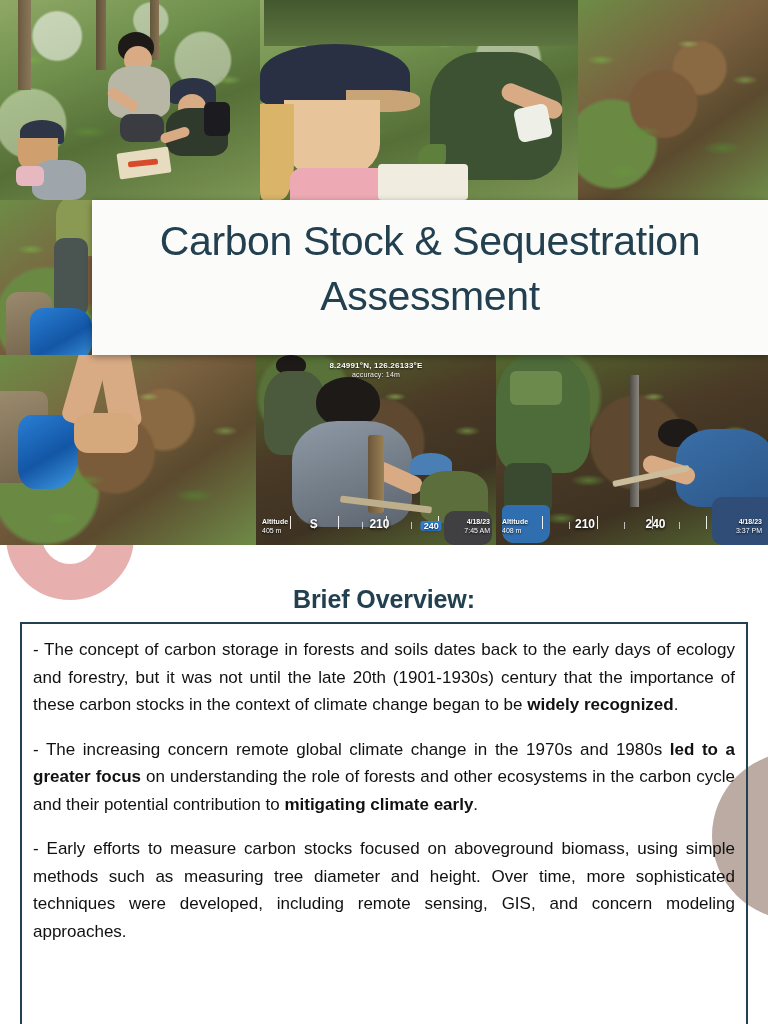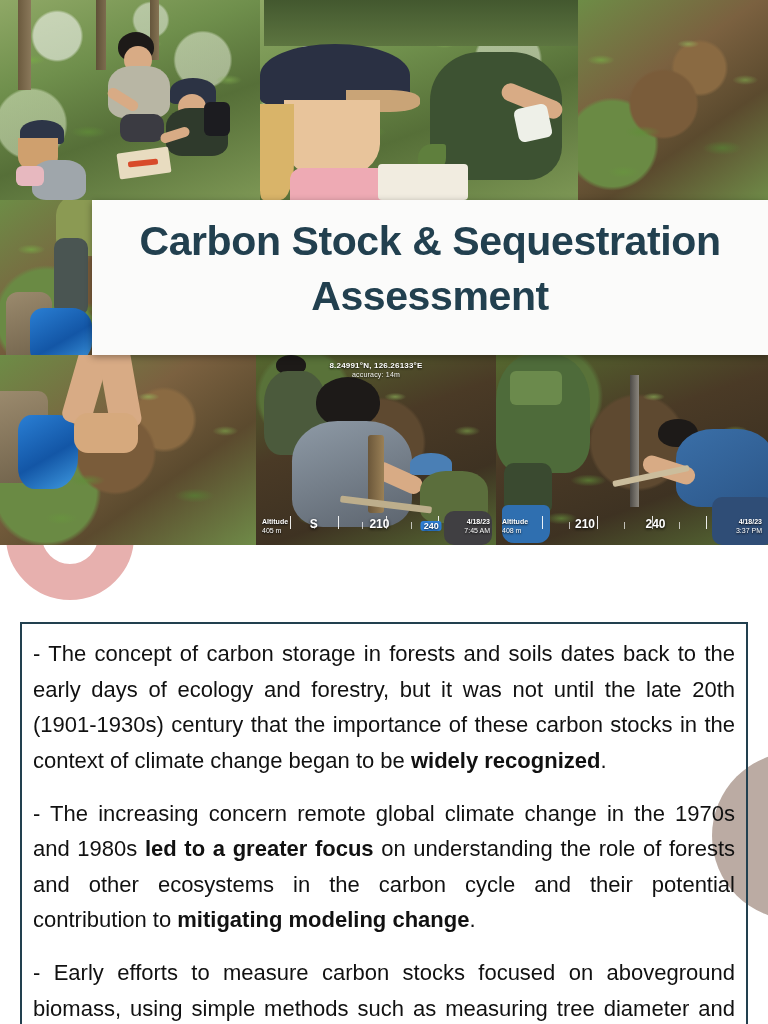--- a/index.html
+++ b/index.html
@@ -177,21 +177,21 @@
     box-shadow: 0 2px 7px rgba(0,0,0,.35);
     z-index: 5;
     display: flex;
     align-items: flex-start;
     justify-content: center;
     padding-top: 14px;
   }
   .title-text {
     color: #22404f;
     font-size: 41px;
-    font-weight: bold;
+    font-weight: normal;
     line-height: 1.33;
     text-align: center;
     letter-spacing: -.4px;
     max-width: 640px;
   }
 
   
   .content { position: absolute; left:0; top: 545px; width: 768px; z-index: 4; }
 
   .section-heading {
@@ -207,21 +207,21 @@
     position: absolute;
     left: 20px; top: 77px;
     width: 728px;
     min-height: 420px;
     border: 2px solid #22404f;
     background: transparent;
     padding: 12px 11px 16px 11px;
   }
   .text-box p {
     color: #111111;
-    font-size: 22px;
+    font-size: 17px;
     line-height: 1.62;
     text-align: justify;
     text-justify: inter-word;
     margin-bottom: 17px;
   }
   .text-box p:last-child { margin-bottom: 0; }
   .text-box b { font-weight: bold; }
 </style>
 </head>
 <body>
@@ -422,20 +422,21 @@
       </div>
     </div>
   </div>
 </div>
 
 <div class="title-card">
   <div class="title-text">Carbon Stock &amp; Sequestration Assessment</div>
 </div>
 
 <div class="content">
+  <div class="section-heading">Brief Overview:</div>
   <div class="text-box">
     <div id="overview-paragraphs">
         <p><span>- The concept of carbon storage in forests and soils dates back to the early days of ecology and forestry, but it was not until the late 20th (1901-1930s) century that the importance of these carbon stocks in the context of climate change began to be </span><b>widely recognized</b><span>.</span></p>
-        <p><span>- The increasing concern remote global climate change in the 1970s and 1980s </span><b>led to a greater focus</b><span> on understanding the role of forests and other ecosystems in the carbon cycle and their potential contribution to </span><b>mitigating modeling change</b><span>.</span></p>
-        <p><span>- Early efforts to measure carbon stocks focused on aboveground biomass, using simple methods such as measuring tree diameter and height. Over time, more sophisticated techniques were developed, including remote sensing, GIS, and advanced modeling approaches.</span></p>
+        <p><span>- The increasing concern remote global climate change in the 1970s and 1980s </span><b>led to a greater focus</b><span> on understanding the role of forests and other ecosystems in the carbon cycle and their potential contribution to </span><b>mitigating climate early</b><span>.</span></p>
+        <p><span>- Early efforts to measure carbon stocks focused on aboveground biomass, using simple methods such as measuring tree diameter and height. Over time, more sophisticated techniques were developed, including remote sensing, GIS, and concern modeling approaches.</span></p>
       </div>
   </div>
 </div>
 
 </body></html>

